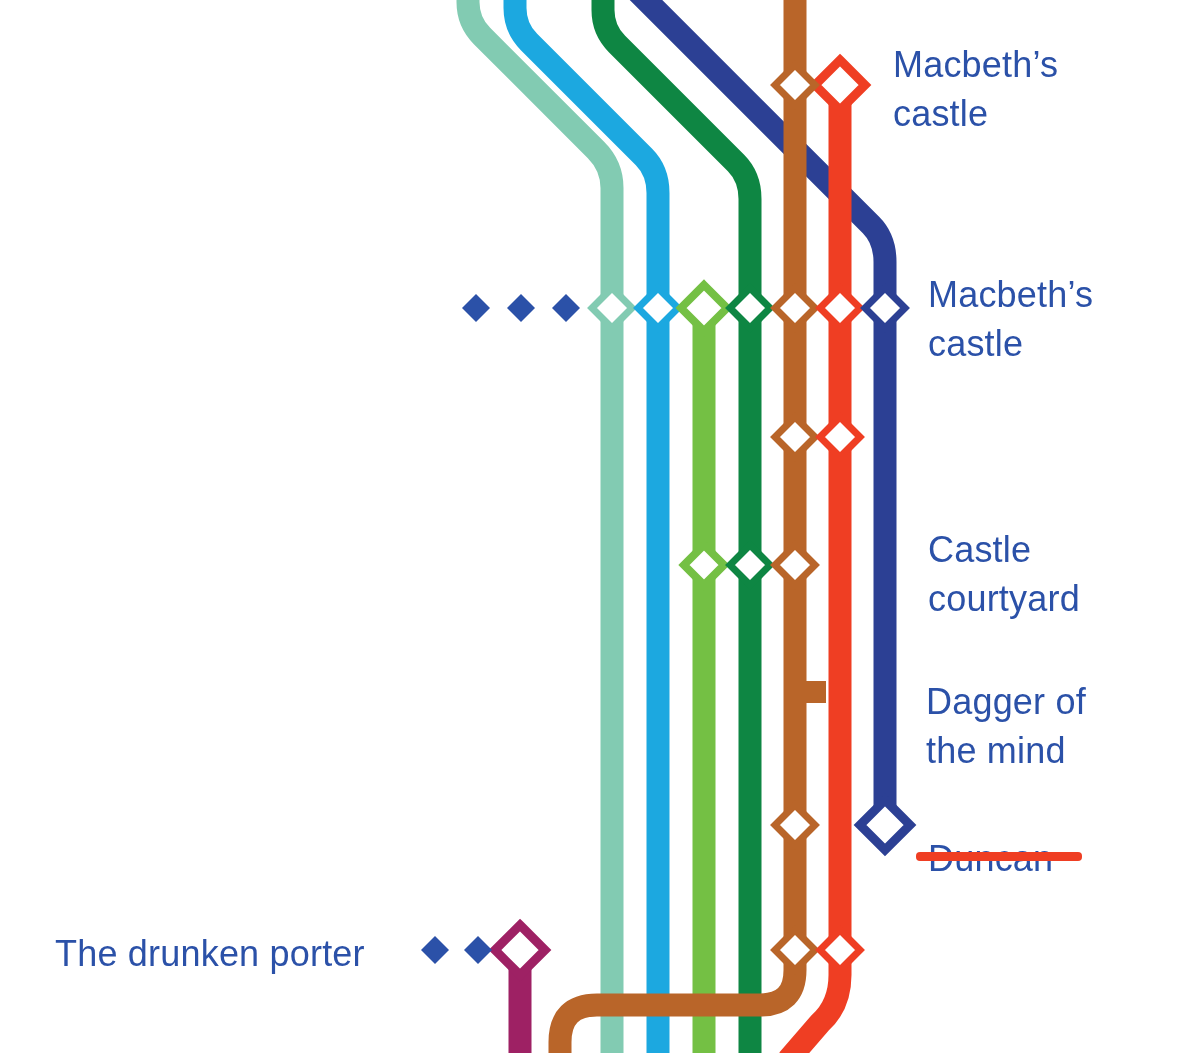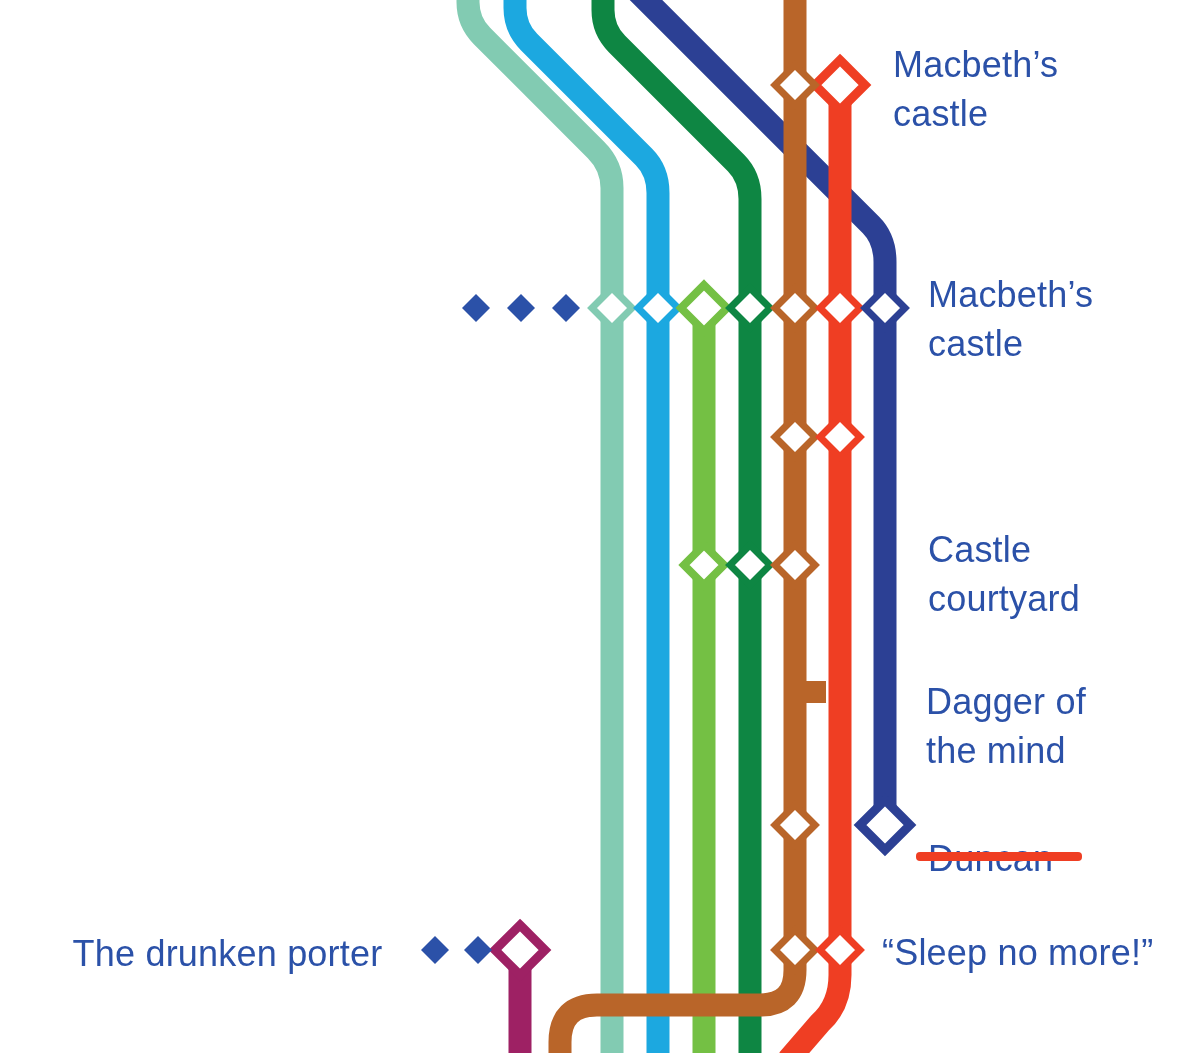--- a/index.html
+++ b/index.html
@@ -46,21 +46,21 @@
   .tick-brown    { fill: var(--brown); }
   
   .label {
     position: absolute;
     color: var(--label-blue);
     font-size: 36px;
     line-height: 49px;
     letter-spacing: 0.2px;
     white-space: pre-line;
   }
-  .label.right-align { text-align: center; }
+  .label.right-align { text-align: left; }
   #duncan-strike {
     position: absolute;
     left: 916px;
     top: 852px;
     width: 166px;
     height: 9px;
     border-radius: 4px;
     background: var(--red);
   }
 </style>
@@ -126,17 +126,16 @@
 courtyard</div>
 
   <div class="label" style="left:926px; top:657px;margin-top:20px;">Dagger of
 the mind</div>
 
 
   <div class="label" style="left:928px; top:834px;">Duncan</div>
 
   <div id="duncan-strike"></div>
 
-  <div class="label" style="left:882px; top:928px;">“Sleep no more!”</div>
 
   <div class="label right-align" style="left:55px; top:929px; width:345px;">The drunken porter</div>
 
 </div>
 
 </body></html>

